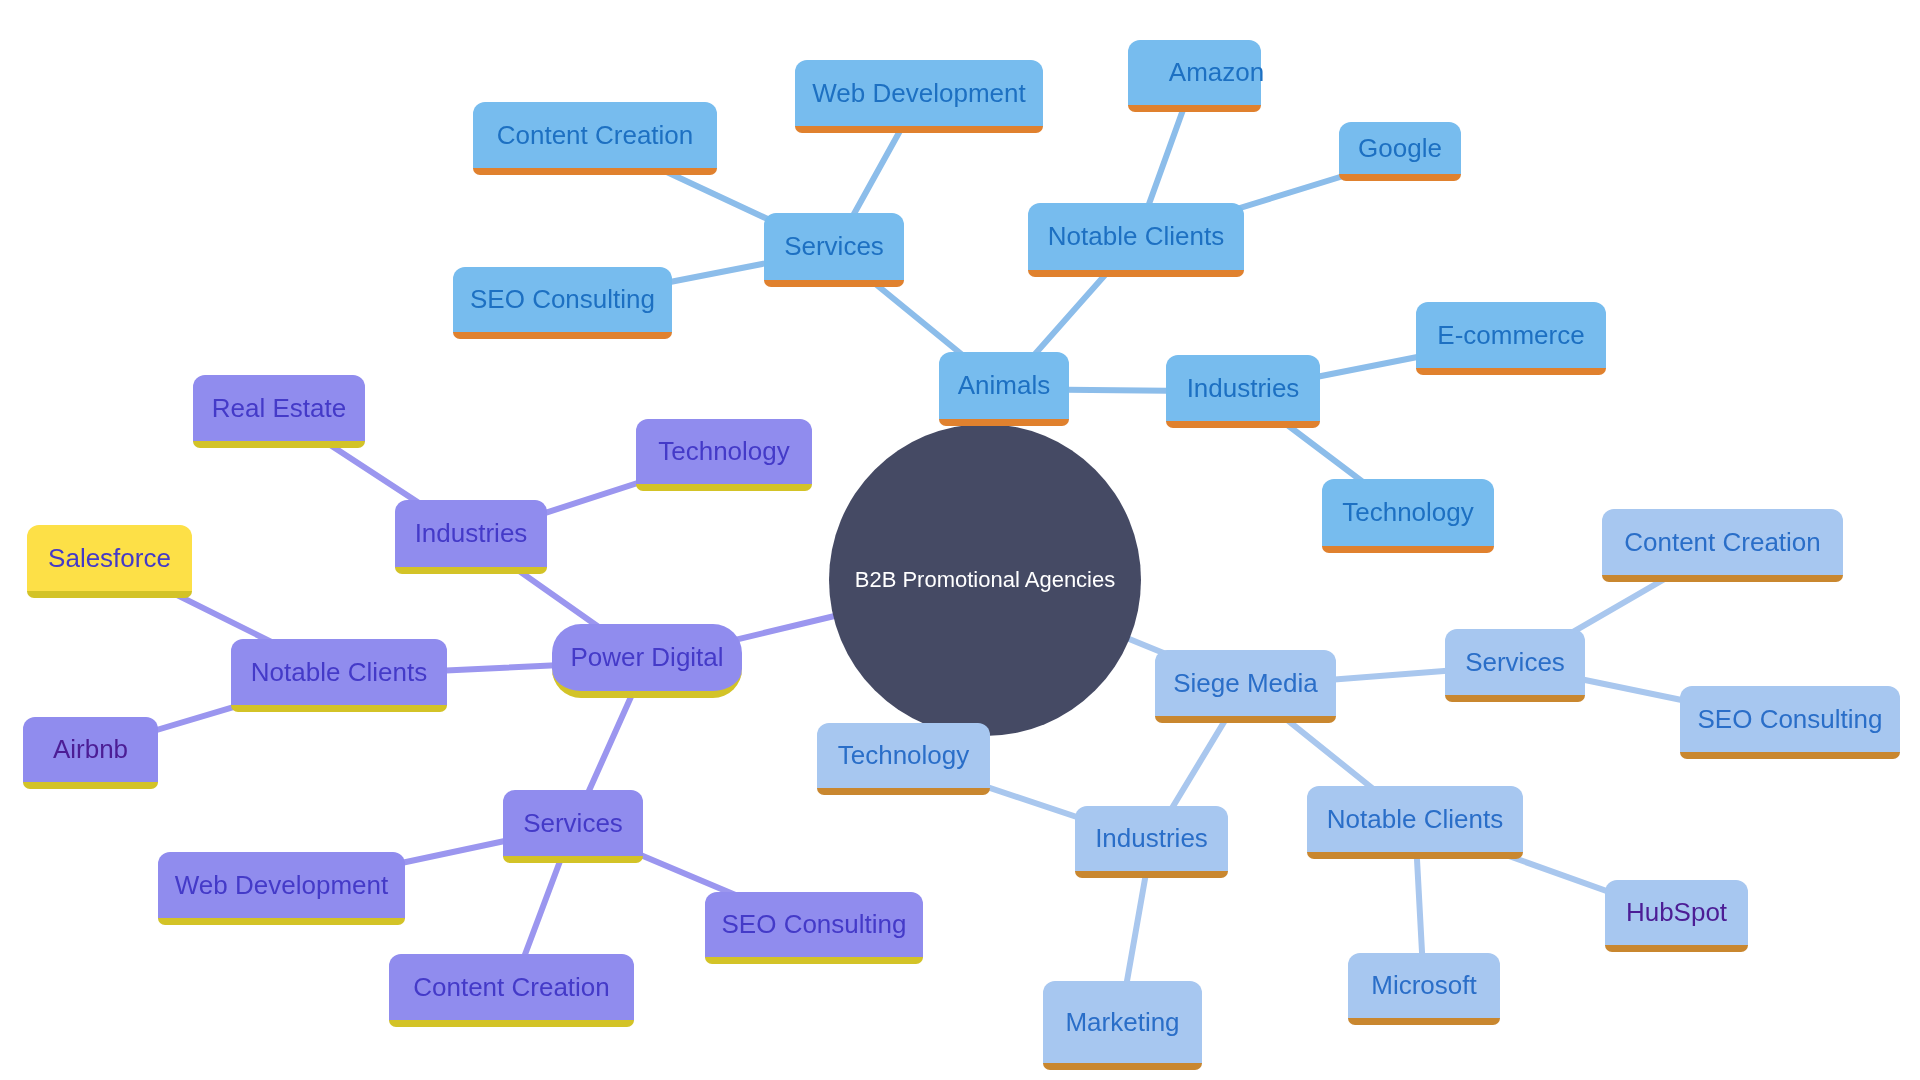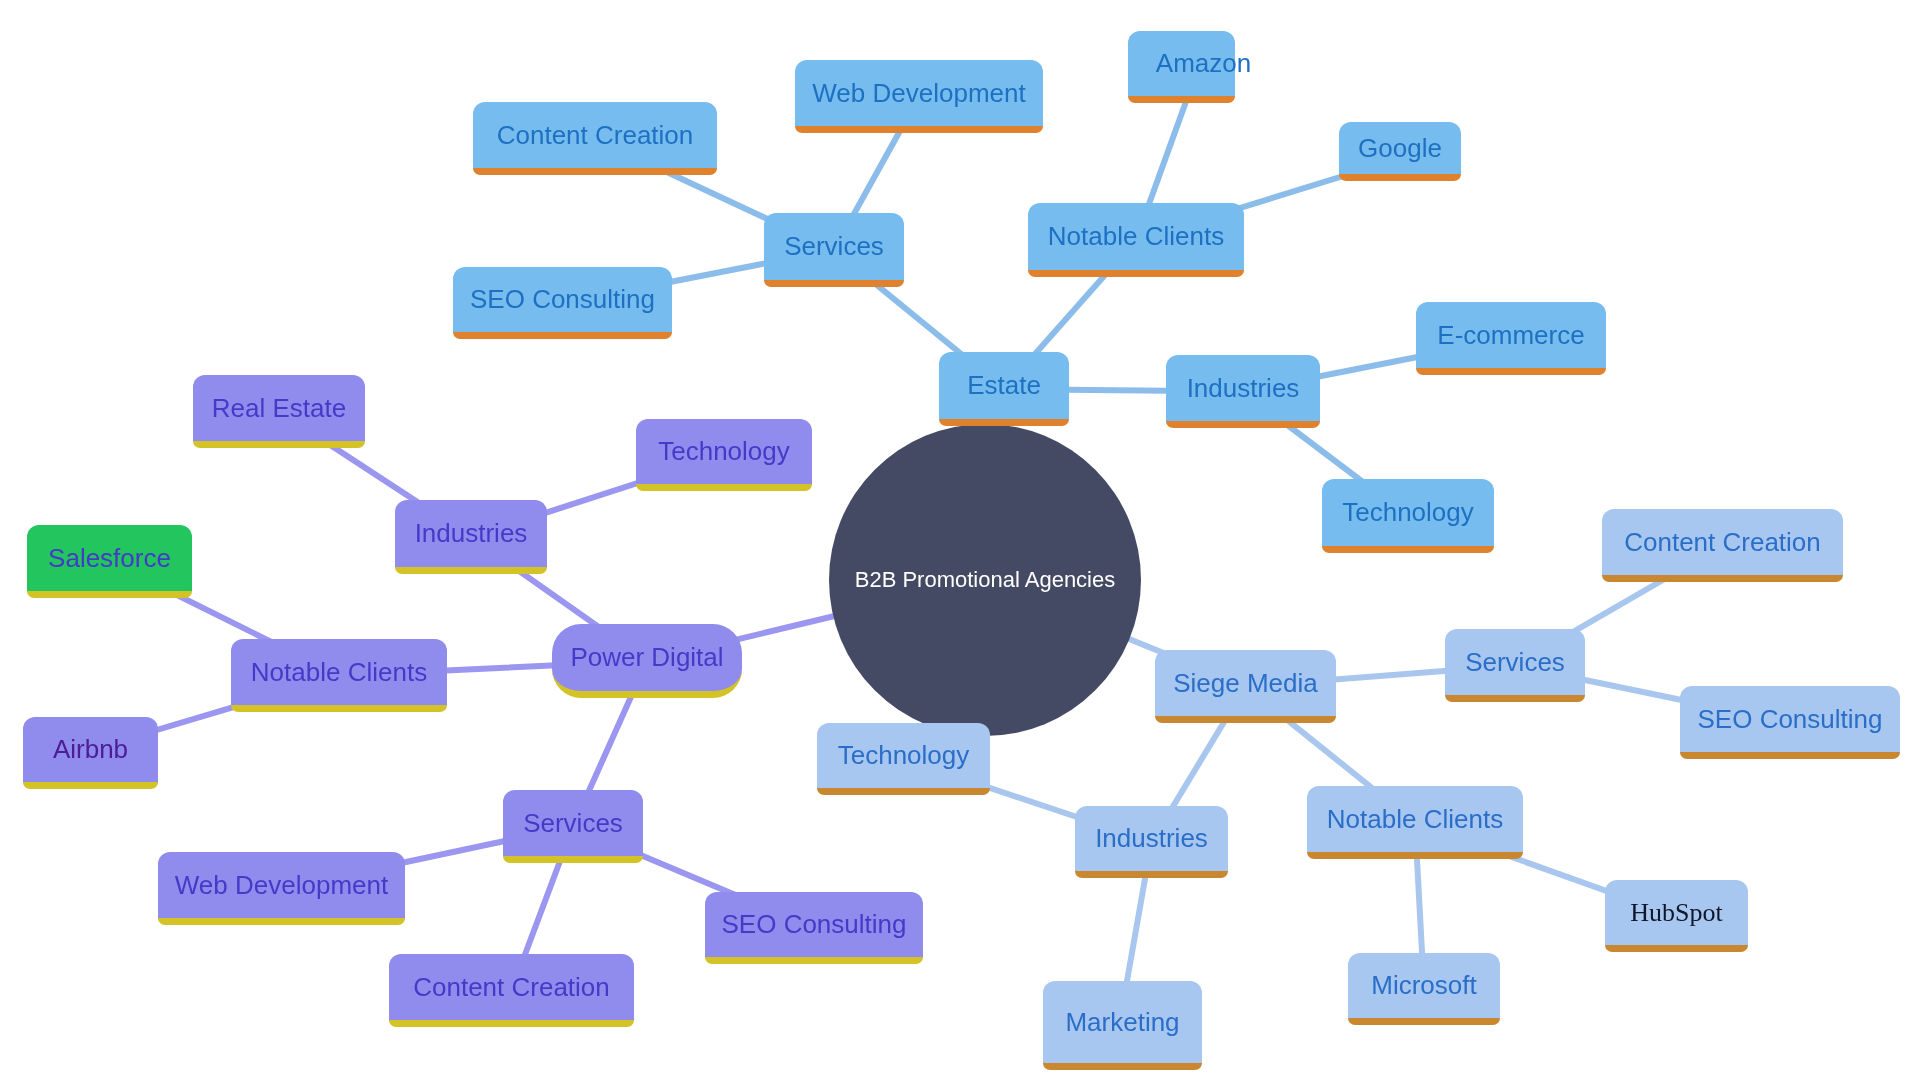--- a/index.html
+++ b/index.html
@@ -77,46 +77,46 @@
       <line x1="471" y1="537" x2="279" y2="411.5" stroke="#9b96ef" stroke-width="6" stroke-linecap="round"></line>
       <line x1="471" y1="537" x2="724" y2="455" stroke="#9b96ef" stroke-width="6" stroke-linecap="round"></line>
       <line x1="339" y1="675.5" x2="109.5" y2="561.5" stroke="#9b96ef" stroke-width="6" stroke-linecap="round"></line>
       <line x1="339" y1="675.5" x2="79.5" y2="753" stroke="#9b96ef" stroke-width="6" stroke-linecap="round"></line>
       <line x1="573" y1="826.5" x2="281.5" y2="888.5" stroke="#9b96ef" stroke-width="6" stroke-linecap="round"></line>
       <line x1="573" y1="826.5" x2="511.5" y2="990.5" stroke="#9b96ef" stroke-width="6" stroke-linecap="round"></line>
       <line x1="573" y1="826.5" x2="814" y2="928" stroke="#9b96ef" stroke-width="6" stroke-linecap="round"></line>
     </svg>
   <div id="center-node" style="left: 829px; top: 424px; width: 312px; height: 312px; background: rgb(69, 74, 100); color: rgb(255, 255, 255);">B2B Promotional Agencies</div>
   <div id="nodes">
-      <div class="node" style="left: 939px; top: 352px; width: 130px; height: 74px; background: rgb(119, 188, 238); border-bottom: 7px solid rgb(224, 129, 46); color: rgb(29, 112, 194);">Estate</div>
+      <div class="node" style="left: 939px; top: 352px; width: 130px; height: 74px; background: rgb(119, 188, 238); border-bottom: 7px solid rgb(224, 129, 46); color: rgb(29, 112, 194);">Animals</div>
       <div class="node" style="left: 764px; top: 213px; width: 140px; height: 74px; background: rgb(119, 188, 238); border-bottom: 7px solid rgb(224, 129, 46); color: rgb(29, 112, 194);">Services</div>
       <div class="node" style="left: 473px; top: 102px; width: 244px; height: 73px; background: rgb(119, 188, 238); border-bottom: 7px solid rgb(224, 129, 46); color: rgb(29, 112, 194);">Content Creation</div>
       <div class="node" style="left: 795px; top: 60px; width: 248px; height: 73px; background: rgb(119, 188, 238); border-bottom: 7px solid rgb(224, 129, 46); color: rgb(29, 112, 194);">Web Development</div>
       <div class="node" style="left: 453px; top: 267px; width: 219px; height: 72px; background: rgb(119, 188, 238); border-bottom: 7px solid rgb(224, 129, 46); color: rgb(29, 112, 194);">SEO Consulting</div>
       <div class="node" style="left: 1028px; top: 203px; width: 216px; height: 74px; background: rgb(119, 188, 238); border-bottom: 7px solid rgb(224, 129, 46); color: rgb(29, 112, 194);">Notable Clients</div>
-      <div class="node" style="left: 1128px; top: 31px; width: 107px; height: 72px; background: rgb(119, 188, 238); border-bottom: 7px solid rgb(224, 129, 46); color: rgb(29, 112, 194); padding-left: 44px;">Amazon</div>
+      <div class="node" style="left: 1128px; top: 40px; width: 133px; height: 72px; background: rgb(119, 188, 238); border-bottom: 7px solid rgb(224, 129, 46); color: rgb(29, 112, 194); padding-left: 44px;">Amazon</div>
       <div class="node" style="left: 1339px; top: 122px; width: 122px; height: 59px; background: rgb(119, 188, 238); border-bottom: 7px solid rgb(224, 129, 46); color: rgb(29, 112, 194);">Google</div>
       <div class="node" style="left: 1166px; top: 355px; width: 154px; height: 73px; background: rgb(119, 188, 238); border-bottom: 7px solid rgb(224, 129, 46); color: rgb(29, 112, 194);">Industries</div>
       <div class="node" style="left: 1416px; top: 302px; width: 190px; height: 73px; background: rgb(119, 188, 238); border-bottom: 7px solid rgb(224, 129, 46); color: rgb(29, 112, 194);">E-commerce</div>
       <div class="node" style="left: 1322px; top: 479px; width: 172px; height: 74px; background: rgb(119, 188, 238); border-bottom: 7px solid rgb(224, 129, 46); color: rgb(29, 112, 194);">Technology</div>
       <div class="node" style="left: 1155px; top: 650px; width: 181px; height: 73px; background: rgb(167, 199, 240); border-bottom: 7px solid rgb(201, 135, 47); color: rgb(42, 110, 200);">Siege Media</div>
       <div class="node" style="left: 1445px; top: 629px; width: 140px; height: 73px; background: rgb(167, 199, 240); border-bottom: 7px solid rgb(201, 135, 47); color: rgb(42, 110, 200);">Services</div>
       <div class="node" style="left: 1602px; top: 509px; width: 241px; height: 73px; background: rgb(167, 199, 240); border-bottom: 7px solid rgb(201, 135, 47); color: rgb(42, 110, 200);">Content Creation</div>
       <div class="node" style="left: 1680px; top: 686px; width: 220px; height: 73px; background: rgb(167, 199, 240); border-bottom: 7px solid rgb(201, 135, 47); color: rgb(42, 110, 200);">SEO Consulting</div>
       <div class="node" style="left: 1307px; top: 786px; width: 216px; height: 73px; background: rgb(167, 199, 240); border-bottom: 7px solid rgb(201, 135, 47); color: rgb(42, 110, 200);">Notable Clients</div>
-      <div class="node" style="left: 1605px; top: 880px; width: 143px; height: 72px; background: rgb(167, 199, 240); border-bottom: 7px solid rgb(201, 135, 47); color: #0f172a; font-family: Liberation Serif, serif;">HubSpot</div>
+      <div class="node" style="left: 1605px; top: 880px; width: 143px; height: 72px; background: rgb(167, 199, 240); border-bottom: 7px solid rgb(201, 135, 47); color: #4c1d95;">HubSpot</div>
       <div class="node" style="left: 1348px; top: 953px; width: 152px; height: 72px; background: rgb(167, 199, 240); border-bottom: 7px solid rgb(201, 135, 47); color: rgb(42, 110, 200); text-align: center;">Microsoft</div>
       <div class="node" style="left: 1075px; top: 806px; width: 153px; height: 72px; background: rgb(167, 199, 240); border-bottom: 7px solid rgb(201, 135, 47); color: rgb(42, 110, 200);">Industries</div>
       <div class="node" style="left: 817px; top: 723px; width: 173px; height: 72px; background: rgb(167, 199, 240); border-bottom: 7px solid rgb(201, 135, 47); color: rgb(42, 110, 200);">Technology</div>
       <div class="node" style="left: 1043px; top: 971px; width: 159px; height: 89px; background: rgb(167, 199, 240); border-bottom: 7px solid rgb(201, 135, 47); color: rgb(42, 110, 200); margin-top: 10px;">Marketing</div>
       <div class="node" style="left: 552px; top: 624px; width: 190px; height: 74px; background: rgb(144, 140, 238); border-bottom: 7px solid rgb(211, 195, 39); color: rgb(68, 58, 200); border-radius: 29px;">Power Digital</div>
       <div class="node" style="left: 395px; top: 500px; width: 152px; height: 74px; background: rgb(144, 140, 238); border-bottom: 7px solid rgb(211, 195, 39); color: rgb(68, 58, 200);">Industries</div>
       <div class="node" style="left: 193px; top: 375px; width: 172px; height: 73px; background: rgb(144, 140, 238); border-bottom: 7px solid rgb(211, 195, 39); color: rgb(68, 58, 200);">Real Estate</div>
       <div class="node" style="left: 636px; top: 419px; width: 176px; height: 72px; background: rgb(144, 140, 238); border-bottom: 7px solid rgb(211, 195, 39); color: rgb(68, 58, 200);">Technology</div>
       <div class="node" style="left: 231px; top: 639px; width: 216px; height: 73px; background: rgb(144, 140, 238); border-bottom: 7px solid rgb(211, 195, 39); color: rgb(68, 58, 200);">Notable Clients</div>
-      <div class="node" style="left: 27px; top: 525px; width: 165px; height: 73px; background: #22c55e; border-bottom: 7px solid rgb(211, 195, 39); color: rgb(68, 58, 200);">Salesforce</div>
+      <div class="node" style="left: 27px; top: 525px; width: 165px; height: 73px; background: #fde047; border-bottom: 7px solid rgb(211, 195, 39); color: rgb(68, 58, 200);">Salesforce</div>
       <div class="node" style="left: 23px; top: 717px; width: 135px; height: 72px; background: rgb(144, 140, 238); border-bottom: 7px solid rgb(211, 195, 39); color: #4c1d95;">Airbnb</div>
       <div class="node" style="left: 503px; top: 790px; width: 140px; height: 73px; background: rgb(144, 140, 238); border-bottom: 7px solid rgb(211, 195, 39); color: rgb(68, 58, 200);">Services</div>
       <div class="node" style="left: 158px; top: 852px; width: 247px; height: 73px; background: rgb(144, 140, 238); border-bottom: 7px solid rgb(211, 195, 39); color: rgb(68, 58, 200);">Web Development</div>
       <div class="node" style="left: 389px; top: 954px; width: 245px; height: 73px; background: rgb(144, 140, 238); border-bottom: 7px solid rgb(211, 195, 39); color: rgb(68, 58, 200);">Content Creation</div>
       <div class="node" style="left: 705px; top: 892px; width: 218px; height: 72px; background: rgb(144, 140, 238); border-bottom: 7px solid rgb(211, 195, 39); color: rgb(68, 58, 200);">SEO Consulting</div>
     </div>
 </div>
 
 </body></html>

